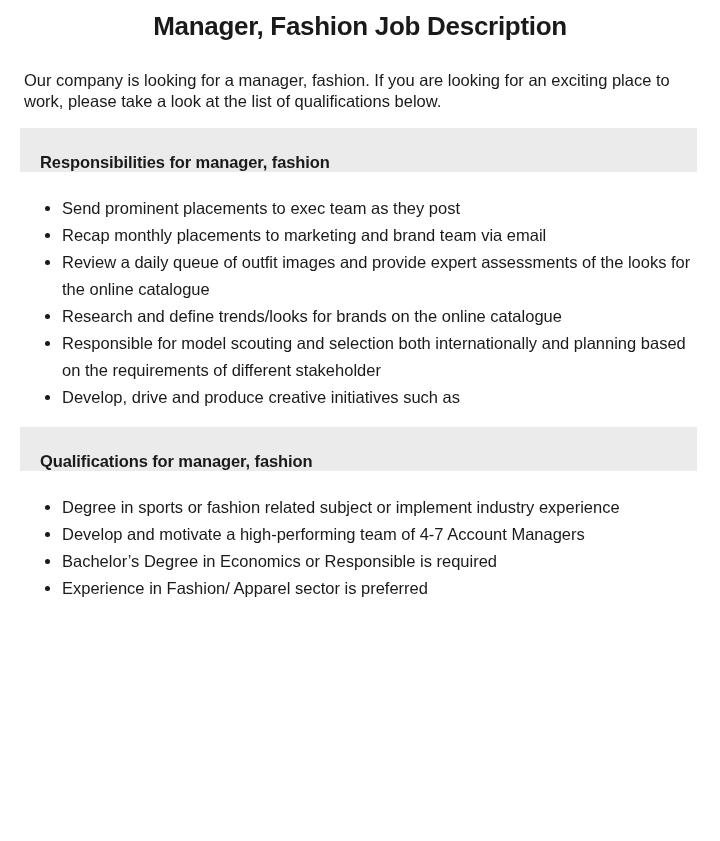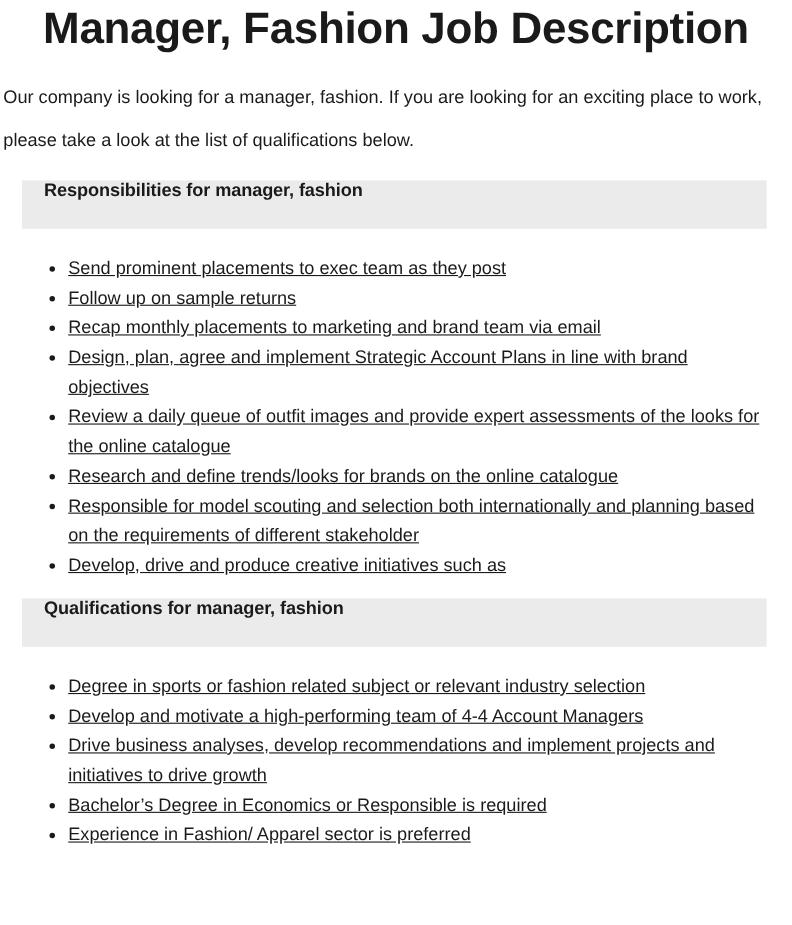--- a/index.html
+++ b/index.html
@@ -13,53 +13,52 @@
     color: var(--text-color, #1a1a1a);
     overflow-x: hidden;
   }
   .page {
     width: 720px;
     padding-bottom: 30px;
   }
   h1.page-title {
     margin-top: 8px;
     text-align: center;
-    font-size: 40px;
+    font-size: 26px;
     line-height: 36px;
     font-weight: 700;
     letter-spacing: -0.3px;
   }
   p.intro {
-    margin: 26px 26px 0 3px;
+    margin: 26px 26px 0 24px;
     font-size: 16.5px;
-    line-height: 39px;
+    line-height: 21px;
   }
   .section-bar {
     margin: 16px 23px 0 20px;
     height: 44px;
     background: var(--bar-bg, #ebebeb);
     display: flex;
-    align-items: flex-start;
+    align-items: flex-end;
     padding-left: 20px;
   }
   .section-bar .section-heading {
     font-size: 16.5px;
     font-weight: 700;
     letter-spacing: -0.1px;
   }
   ul.bullet-list {
     list-style: none;
     margin: 0;
     padding: 23px 28px 0 62px;
   }
   ul.bullet-list li {
     position: relative;
     font-size: 16.5px;
     line-height: 27px;
-    text-decoration: underline;
   }
   ul.bullet-list li::before {
     content: "";
     position: absolute;
     left: -17px;
     top: 11px;
     width: 5px;
     height: 5px;
     border-radius: 50%;
     background: var(--text-color, #1a1a1a);
@@ -73,36 +72,33 @@
   <h1 class="page-title">Manager, Fashion Job Description</h1>
 
   <p class="intro">Our company is looking for a manager, fashion. If you are looking for an exciting place to work, please take a look at the list of qualifications below.</p>
 
   <div class="section">
     <div class="section-bar">
       <span class="section-heading">Responsibilities for manager, fashion</span>
     </div>
     <ul class="bullet-list">
         <li>Send prominent placements to exec team as they post</li>
-        <li>Follow up on sample returns</li>
         <li>Recap monthly placements to marketing and brand team via email</li>
-        <li>Design, plan, agree and implement Strategic Account Plans in line with brand objectives</li>
         <li>Review a daily queue of outfit images and provide expert assessments of the looks for the online catalogue</li>
         <li>Research and define trends/looks for brands on the online catalogue</li>
         <li>Responsible for model scouting and selection both internationally and planning based on the requirements of different stakeholder</li>
         <li>Develop, drive and produce creative initiatives such as</li>
       </ul>
   </div>
 
   <div class="section">
     <div class="section-bar">
       <span class="section-heading">Qualifications for manager, fashion</span>
     </div>
     <ul class="bullet-list">
-        <li>Degree in sports or fashion related subject or relevant industry selection</li>
-        <li>Develop and motivate a high-performing team of 4-4 Account Managers</li>
-        <li>Drive business analyses, develop recommendations and implement projects and initiatives to drive growth</li>
+        <li>Degree in sports or fashion related subject or implement industry experience</li>
+        <li>Develop and motivate a high-performing team of 4-7 Account Managers</li>
         <li>Bachelor’s Degree in Economics or Responsible is required</li>
         <li>Experience in Fashion/ Apparel sector is preferred</li>
       </ul>
   </div>
 
 </div>
 
 </body></html>

